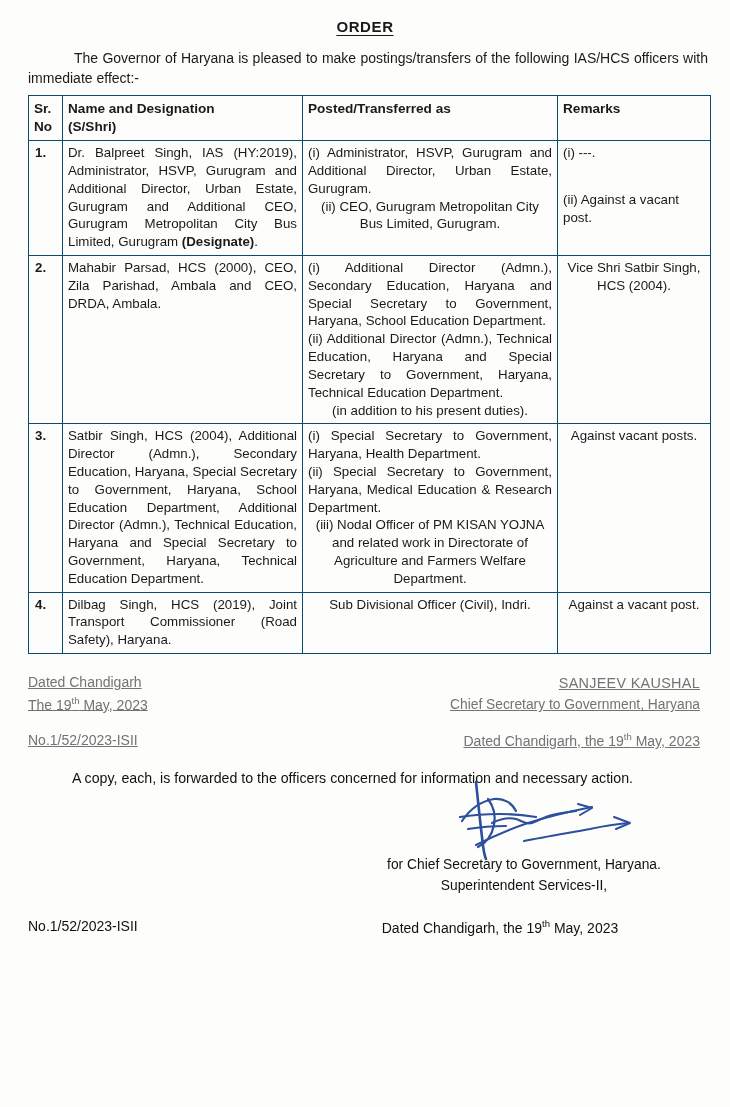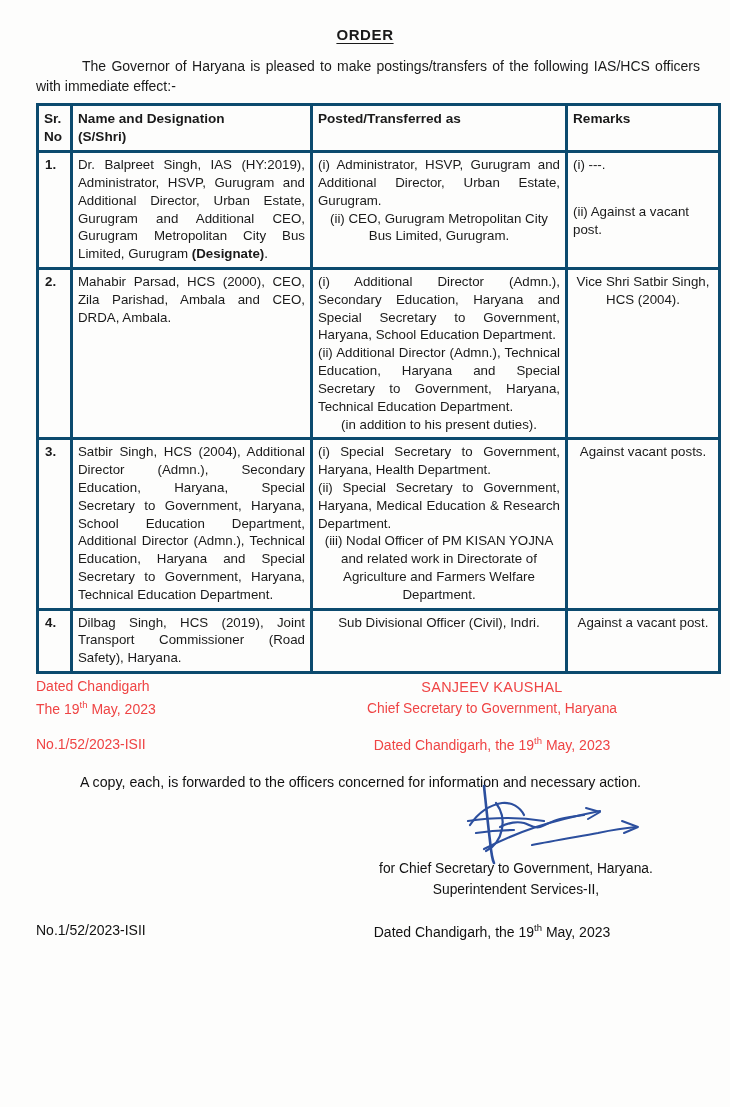--- a/index.html
+++ b/index.html
@@ -13,21 +13,21 @@
     font-family: "Liberation Sans", sans-serif;
     color: #111111;
     position: relative;
     overflow: hidden;
   }
   .page {
     position: relative;
     width: 730px;
     height: 1107px;
     background: #fdfdfc;
-    padding: 8px;
+    padding: 0;
     box-sizing: border-box;
   }
 
   
   .order-heading {
     text-align: center;
     font-size: 15px;
     font-weight: bold;
     letter-spacing: 0.6px;
     text-decoration: underline;
@@ -50,21 +50,21 @@
   
   .order-table {
     border-collapse: collapse;
     margin-left: 28px;
     width: 682px;
     table-layout: fixed;
     font-size: 13.3px;
     color: #1a1a1a;
   }
   .order-table th, .order-table td {
-    border: 3px solid #0c4a6e;
+    border: 1px solid #0c4a6e;
     vertical-align: top;
     padding: 3px 5px 4px 5px;
     line-height: 1.34;
   }
   .order-table th {
     font-weight: bold;
     text-align: left;
     font-size: 13.6px;
     padding-top: 4px;
     padding-bottom: 4px;
@@ -86,33 +86,34 @@
   .just p {
     margin: 0;
     text-align: justify;
   }
   .just p:last-child { text-align: center; }
   .nojust p { margin: 0; }
   .b { font-weight: bold; }
 
   
   .footer {
-    margin-top: 2px;
+    margin-top: 18px;
     position: relative;
     padding: 0 22px 0 28px;
     font-size: 14px;
-    color: #ef4444;
+    color: #737373;
+    text-decoration: underline;
   }
   .f-row {
     display: flex;
     justify-content: space-between;
     align-items: flex-start;
   }
   .f-left  { text-align: left; line-height: 1.55; }
-  .f-right { text-align: center; line-height: 1.55; }
+  .f-right { text-align: right; line-height: 1.55; }
   .name-line { font-size: 14.4px; letter-spacing: 0.3px; }
   .desig-line { font-size: 13.8px; }
 
   .row2 {
     display: flex;
     justify-content: space-between;
     align-items: flex-start;
     margin-top: 14px;
   }
   .copy-para {

